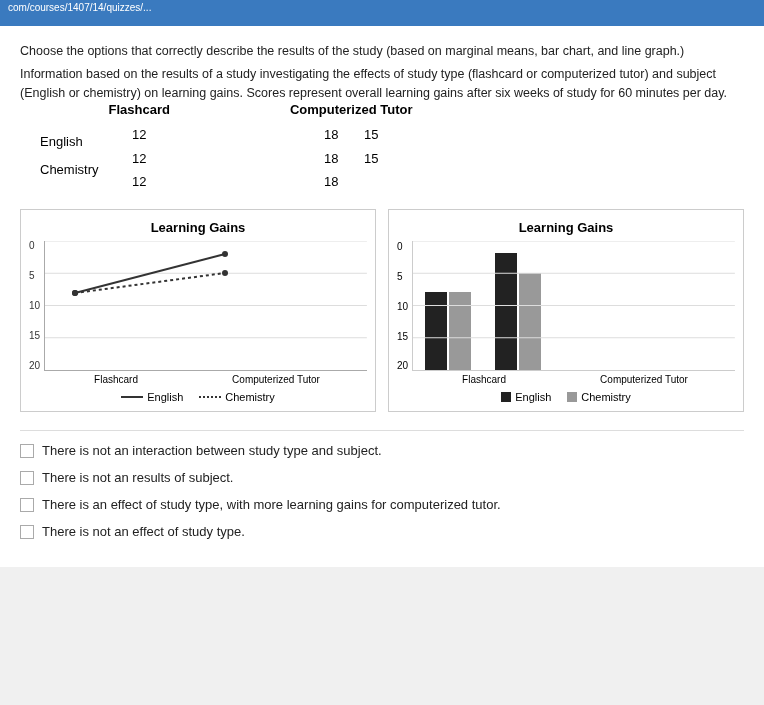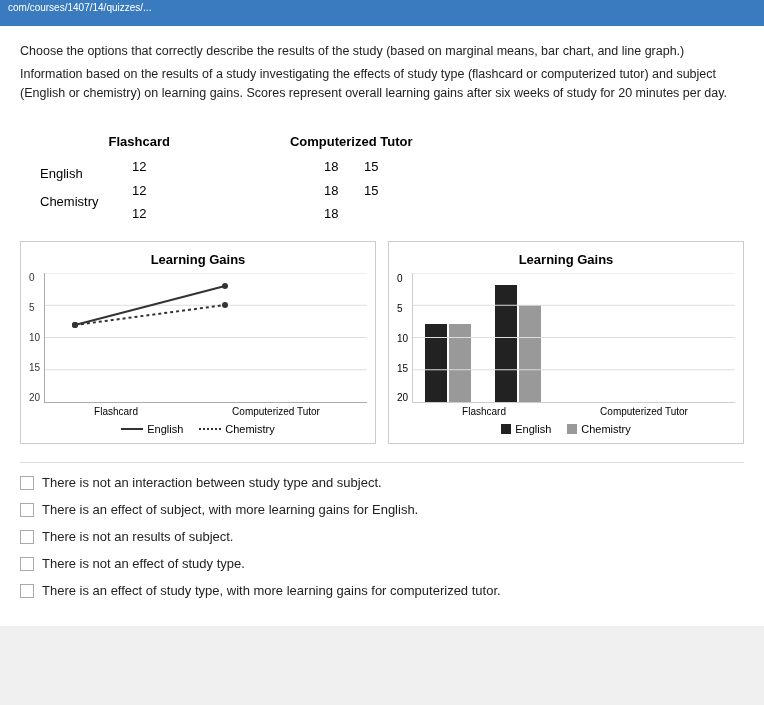--- a/index.html
+++ b/index.html
@@ -18,21 +18,21 @@
       color: white;
       padding: 2px 8px;
     }
     .main-content {
       background: white;
       padding: 16px 20px;
     }
     .question-text {
       font-size: 12.5px;
       line-height: 1.5;
-      margin-bottom: 32px;
+      margin-bottom: 0;
       color: #222;
     }
     .data-table {
       display: flex;
       margin-bottom: 16px;
       margin-left: 20px;
     }
     .col-labels {
       display: flex;
       flex-direction: column;
@@ -201,21 +201,21 @@
 <body>
 
 <div class="top-bar">
   <span>com/courses/1407/14/quizzes/...</span>
 </div>
 
 <div class="main-content">
 
   <div class="question-text">
     <p>Choose the options that correctly describe the results of the study (based on marginal means, bar chart, and line graph.)</p>
-    <p style="margin-top:4px;">Information based on the results of a study investigating the effects of study type (flashcard or computerized tutor) and subject (English or chemistry) on learning gains. Scores represent overall learning gains after six weeks of study for 20 minutes per day.</p>
+    <p style="margin-top:4px;">Information based on the results of a study investigating the effects of study type (flashcard or computerized tutor) and subject (English or chemistry) on learning gains. Scores represent overall learning gains after six weeks of study for 60 minutes per day.</p>
   </div>
 
   <div class="data-table">
     <div class="col-labels">
       <div class="col-label">English</div>
       <div class="col-label">Chemistry</div>
     </div>
     <div class="table-cols">
       <div class="table-section">
         <div class="section-header">Flashcard</div>
@@ -341,29 +341,25 @@
 
   </div>
 
   <div class="options-section">
     <div class="option-item">
       <div class="option-checkbox"></div>
       <span>There is not an interaction between study type and subject.</span>
     </div>
     <div class="option-item">
       <div class="option-checkbox"></div>
-      <span>There is an effect of subject, with more learning gains for English.</span>
+      <span>There is not an results of subject.</span>
     </div>
     <div class="option-item">
       <div class="option-checkbox"></div>
-      <span>There is not an results of subject.</span>
+      <span>There is an effect of study type, with more learning gains for computerized tutor.</span>
     </div>
     <div class="option-item">
       <div class="option-checkbox"></div>
       <span>There is not an effect of study type.</span>
     </div>
-    <div class="option-item">
-      <div class="option-checkbox"></div>
-      <span>There is an effect of study type, with more learning gains for computerized tutor.</span>
-    </div>
   </div>
 
 </div>
 
 </body></html>

